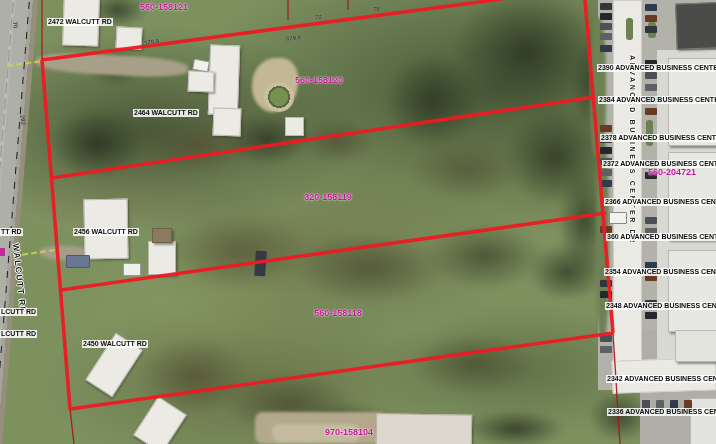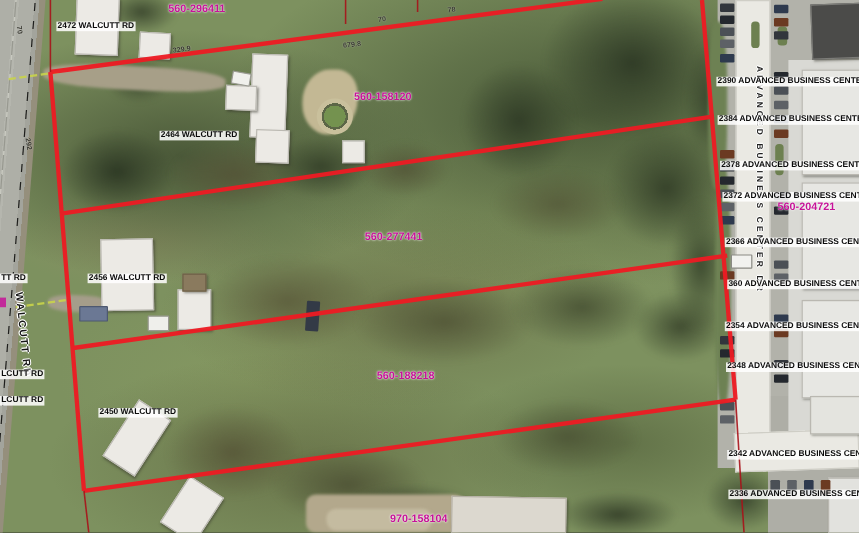--- a/index.html
+++ b/index.html
@@ -185,24 +185,24 @@
       <polyline points="613,333 620,444"></polyline>
     </g>
   </svg>
 
   <div id="walcutt-label" class="lbl-road">WALCUTT RD</div>
   <div id="abc-label" class="lbl-road">ADVANCED BUSINESS CENTER DR</div>
 
   <div class="frag" style="left:0;top:248px;width:5px;height:8px;background:#c61398;opacity:.85;"></div>
 
   <div id="labels">
-      <div class="lbl-parcel" style="left: 164px; top: 7px;">560-296411</div>
+      <div class="lbl-parcel" style="left: 164px; top: 7px;">560-158121</div>
       <div class="lbl-parcel" style="left: 319px; top: 80px;">560-158120</div>
-      <div class="lbl-parcel" style="left: 328px; top: 197px;">560-277441</div>
-      <div class="lbl-parcel" style="left: 338px; top: 313px;">560-188218</div>
+      <div class="lbl-parcel" style="left: 328px; top: 197px;">320-158119</div>
+      <div class="lbl-parcel" style="left: 338px; top: 313px;">560-158118</div>
       <div class="lbl-parcel" style="left: 349px; top: 432px;">970-158104</div>
       <div class="lbl-parcel" style="left: 672px; top: 172px;">560-204721</div>
       <div class="lbl-addr" style="left: 47px; top: 22px;">2472 WALCUTT RD</div>
       <div class="lbl-addr" style="left: 133px; top: 113px;">2464 WALCUTT RD</div>
       <div class="lbl-addr" style="left: 73px; top: 232px;">2456 WALCUTT RD</div>
       <div class="lbl-addr" style="left: 82px; top: 344px;">2450 WALCUTT RD</div>
       <div class="lbl-addr" style="left: 597px; top: 68px;">2390 ADVANCED BUSINESS CENTER DR</div>
       <div class="lbl-addr" style="left: 598px; top: 100px;">2384 ADVANCED BUSINESS CENTER DR</div>
       <div class="lbl-addr" style="left: 600px; top: 138px;">2378 ADVANCED BUSINESS CENTER DR</div>
       <div class="lbl-addr" style="left: 602px; top: 164px;">2372 ADVANCED BUSINESS CENTER DR</div>

